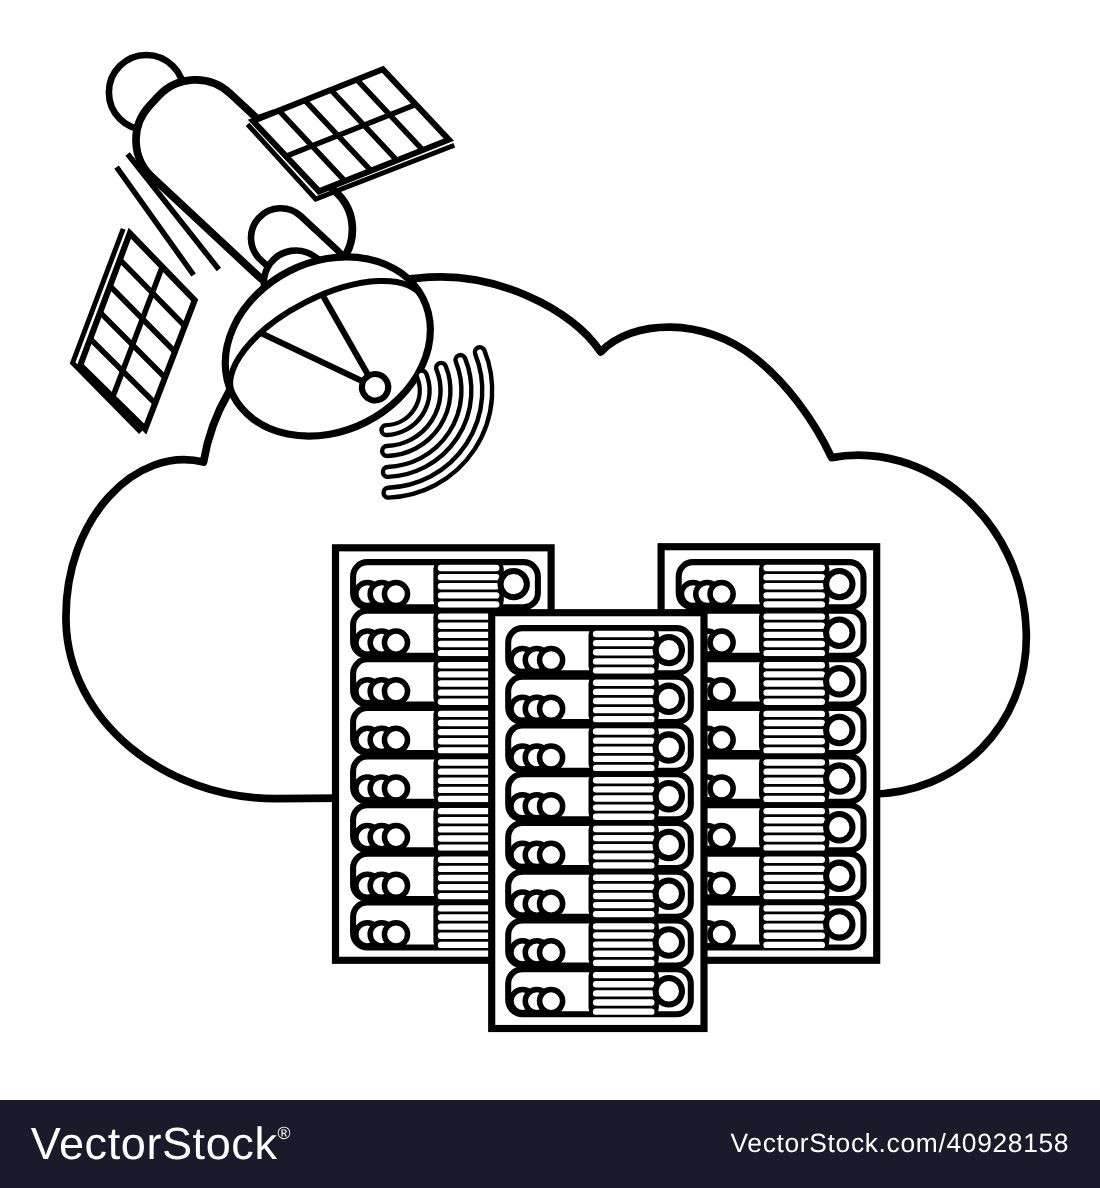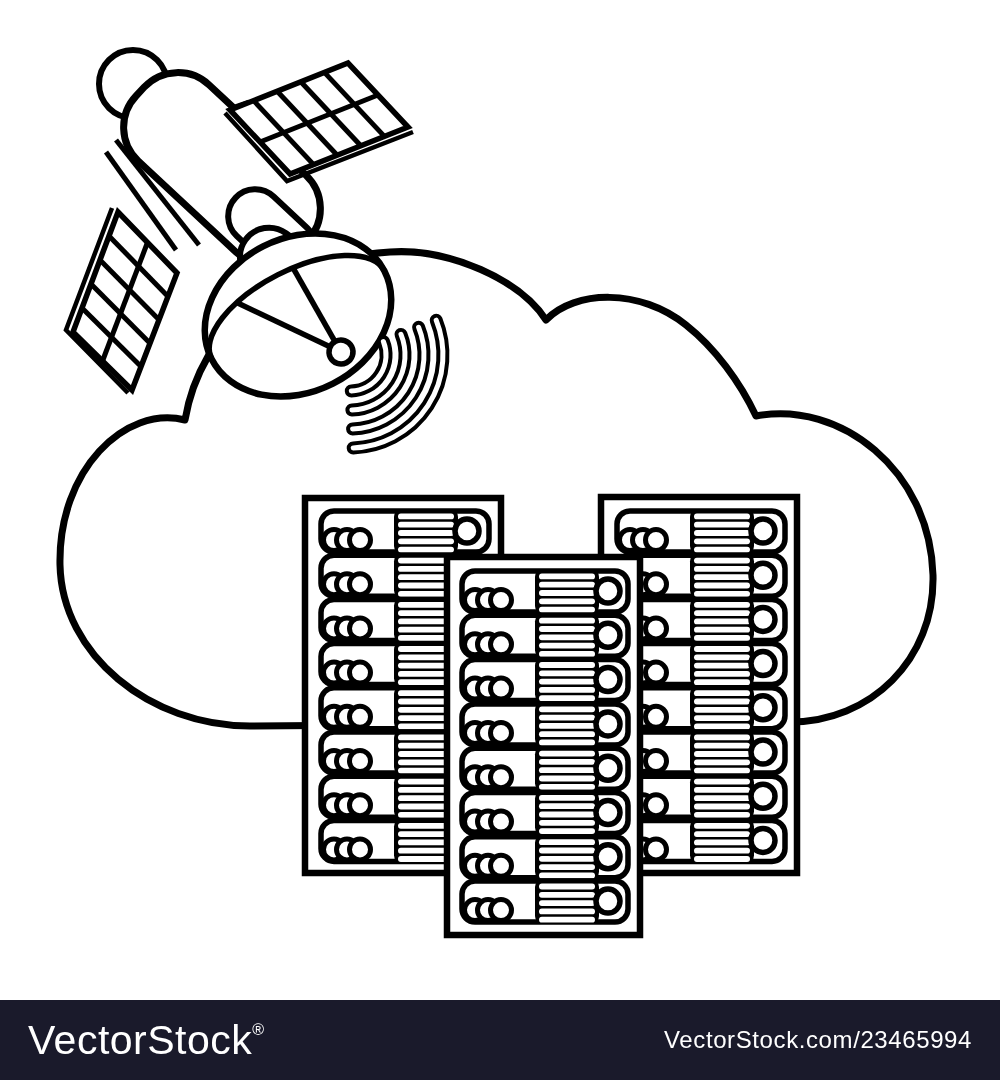--- a/index.html
+++ b/index.html
@@ -378,16 +378,16 @@
           <circle cx="475" cy="910.0999999999999" r="10.5" fill="#ffffff" stroke="#000000" stroke-width="5"></circle>
           <circle cx="488" cy="910.0999999999999" r="10.5" fill="#ffffff" stroke="#000000" stroke-width="5"></circle>
           <circle cx="501" cy="910.0999999999999" r="10.5" fill="#ffffff" stroke="#000000" stroke-width="5"></circle>
           <circle cx="608" cy="901.0999999999999" r="12" fill="#ffffff" stroke="#000000" stroke-width="5.5"></circle>
         </g>
       </g>
   </svg>
 
   <div class="bar">
     <div class="logo"><span class="lt">Vector</span><span class="bd">Stock</span><sup>®</sup></div>
-    <div class="credit">VectorStock.com/23465994</div>
+    <div class="credit">VectorStock.com/40928158</div>
   </div>
 
 </div>
 
 </body></html>

